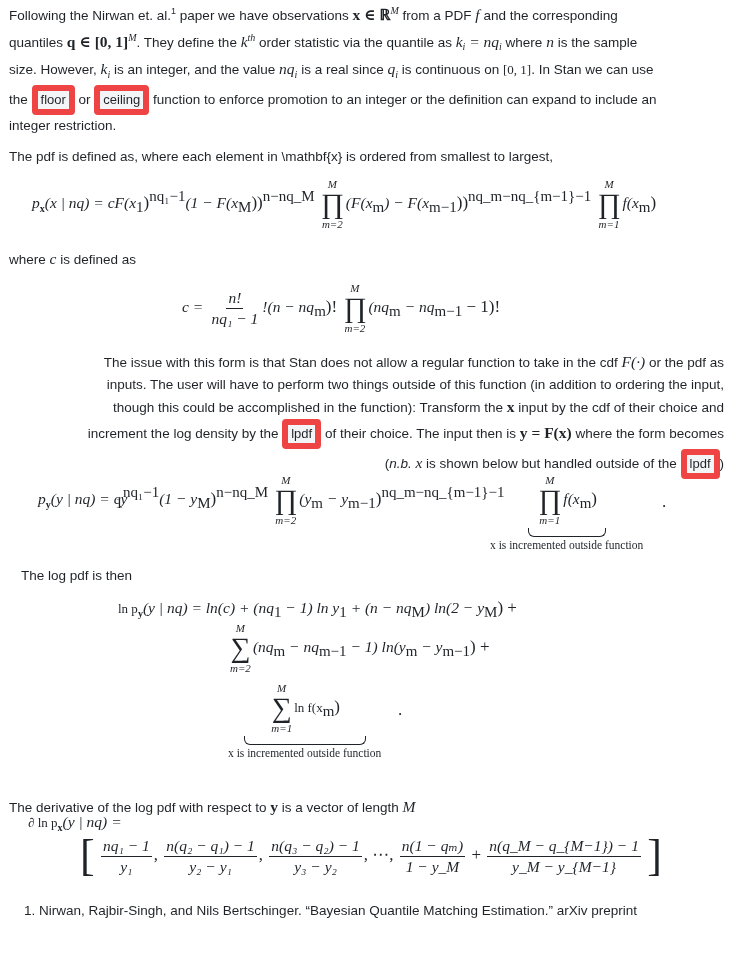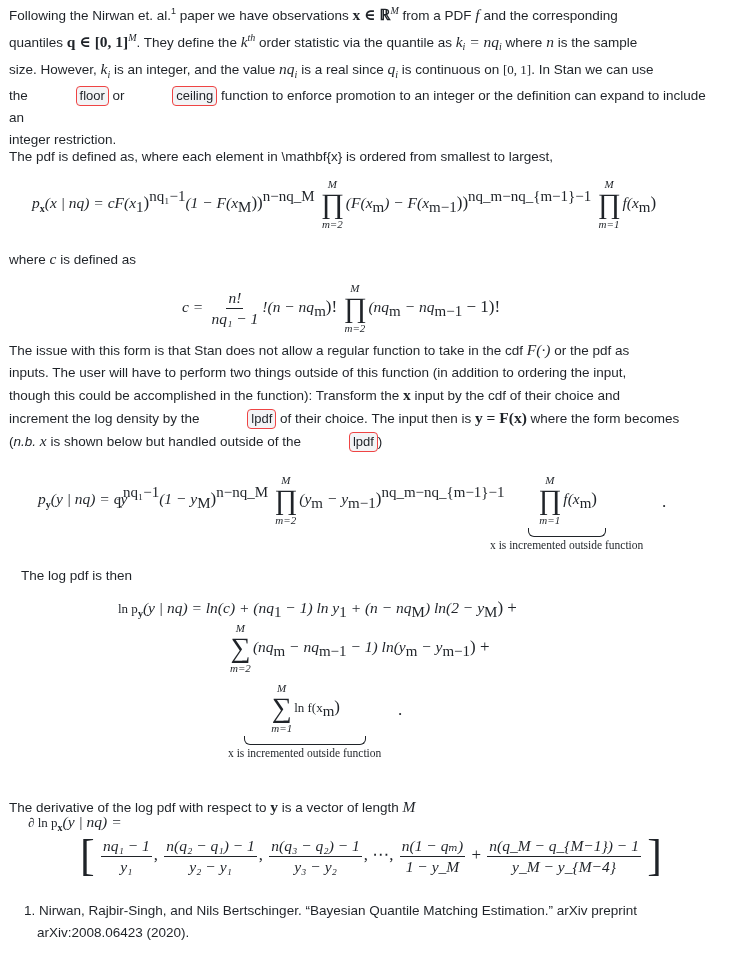--- a/index.html
+++ b/index.html
@@ -2,22 +2,22 @@
 <html><head>
 <meta charset="utf-8">
 <style>
   html, body { margin: 0; padding: 0; background: #ffffff; }
   body { width: 735px; height: 974px; overflow: hidden; position: relative;
          font-family: "Liberation Sans", "DejaVu Sans", sans-serif; color: #1f2328; font-size: 13.5px; }
   .p { position: absolute; left: 9px; width: 715px; line-height: 22px; }
   .m { font-family: "Liberation Serif", "DejaVu Serif", serif; font-style: italic; font-size: 15.5px; }
   .mb { font-family: "Liberation Serif", "DejaVu Serif", serif; font-weight: bold; font-size: 15.5px; }
   .mr { font-family: "Liberation Serif", "DejaVu Serif", serif; font-size: 13px; }
-  .code { display: inline-block; background: #f3f4f6; border: 1px solid #ef4444; border-radius: 4px;
-          padding: 0 3px; line-height: 18px; font-size: 13px; margin-left: 44px; }
+  .code { display: inline-block; background: #f3f4f6; border: 6px solid #ef4444; border-radius: 4px;
+          padding: 0 3px; line-height: 18px; font-size: 13px; }
   .sup { font-size: 9px; vertical-align: super; }
   .eq { position: absolute; font-family: "Liberation Serif", "DejaVu Serif", serif; font-size: 17px; color: #1f2328; white-space: nowrap; }
   .eq sup, .eq sub { font-size: 15px; }
   .big { display: inline-flex; flex-direction: column; align-items: center; vertical-align: middle; margin: 0 2px; }
   .big .lim { font-size: 11px; font-style: italic; line-height: 12px; }
   .big .op { font-size: 28px; line-height: 28px; }
   .frac { display: inline-flex; flex-direction: column; align-items: center; vertical-align: middle; margin: 0 2px; }
   .frac .num { border-bottom: 1px solid #1f2328; padding: 0 2px; line-height: 20px; }
   .frac .den { padding: 0 2px; line-height: 20px; }
   .brace { display: inline-flex; flex-direction: column; align-items: center; vertical-align: top; }
@@ -61,21 +61,21 @@
       <span class="num">n!</span>
       <span class="den">nq₁ − 1</span>
     </span><span class="m">!(n − nq</span><sub>m</sub><span>)!</span>
   <span class="big">
       <span class="lim">M</span>
       <span class="op">∏</span>
       <span class="lim">m=2</span>
     </span><span class="m">(nq</span><sub>m</sub><span class="m"> − nq</span><sub>m−1</sub><span> − 1)!</span>
 </div>
 
-<div class="p" style="top:339px;">
+<div class="p" style="top:351px;text-align:right;">
   <div><span>The issue with this form is that Stan does not allow a regular function to take in the cdf </span><span class="m">F(·)</span><span> or the pdf as</span></div>
   <div><span>inputs. The user will have to perform two things outside of this function (in addition to ordering the input,</span></div>
   <div><span>though this could be accomplished in the function): Transform the </span><span class="mb">x</span><span> input by the cdf of their choice and</span></div>
   <div><span>increment the log density by the </span><span class="code">lpdf</span><span> of their choice. The input then is </span><span class="mb">y = F(x)</span><span> where the form becomes</span></div>
   <div><span>(</span><i>n.b.</i> <span class="m">x</span><span> is shown below but handled outside of the </span><span class="code">lpdf</span><span>)</span></div>
 </div>
 
 <div class="eq" style="left:38px; top:474px;">
   <span class="m">p</span><sub class="mb" style="font-size:10px">y</sub><span class="m">(y | nq) = cy</span><sub style="margin-left:-12px">1</sub><sup>nq₁−1</sup><span class="m">(1 − y</span><sub>M</sub><span>)</span><sup>n−nq_M</sup>
   <span class="big">
@@ -142,21 +142,20 @@
       <span class="den">y₃ − y₂</span>
     </span><span>,</span>
   <span>⋯</span><span>,</span>
   <span class="frac m">
       <span class="num">n(1 − qₘ)</span>
       <span class="den">1 − y_M</span>
     </span>
   <span>+</span>
   <span class="frac m">
       <span class="num">n(q_M − q_{M−1}) − 1</span>
-      <span class="den">y_M − y_{M−4}</span>
+      <span class="den">y_M − y_{M−1}</span>
     </span>
   <span class="bracket">]</span>
 </div>
 
 <div class="fn" style="top:900px;">
   <div><span>1.</span> <span>Nirwan, Rajbir-Singh, and Nils Bertschinger. “Bayesian Quantile Matching Estimation.” arXiv preprint</span></div>
-  <div style="padding-left:13px"><span>arXiv:2008.06423 (2020).</span></div>
 </div>
 
 </body></html>

